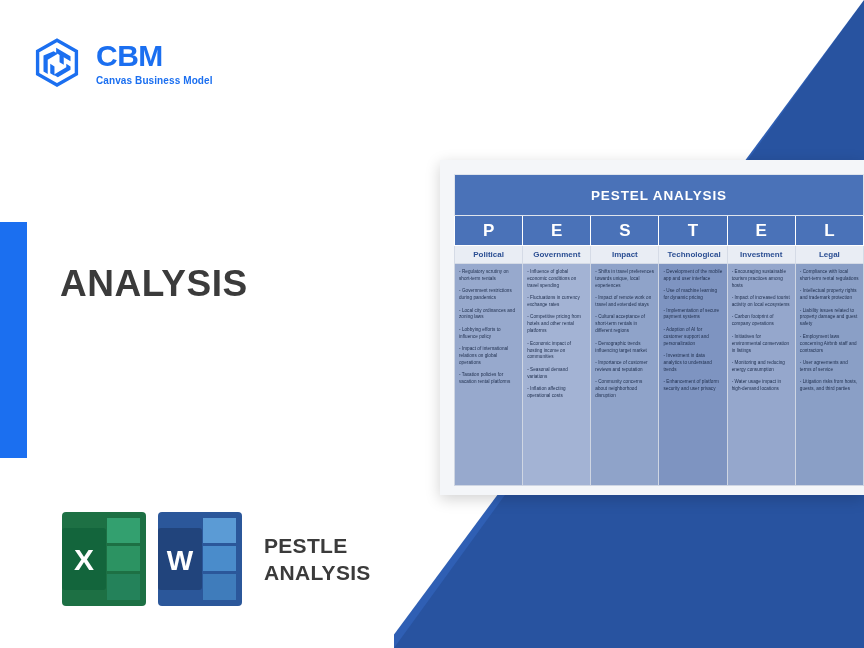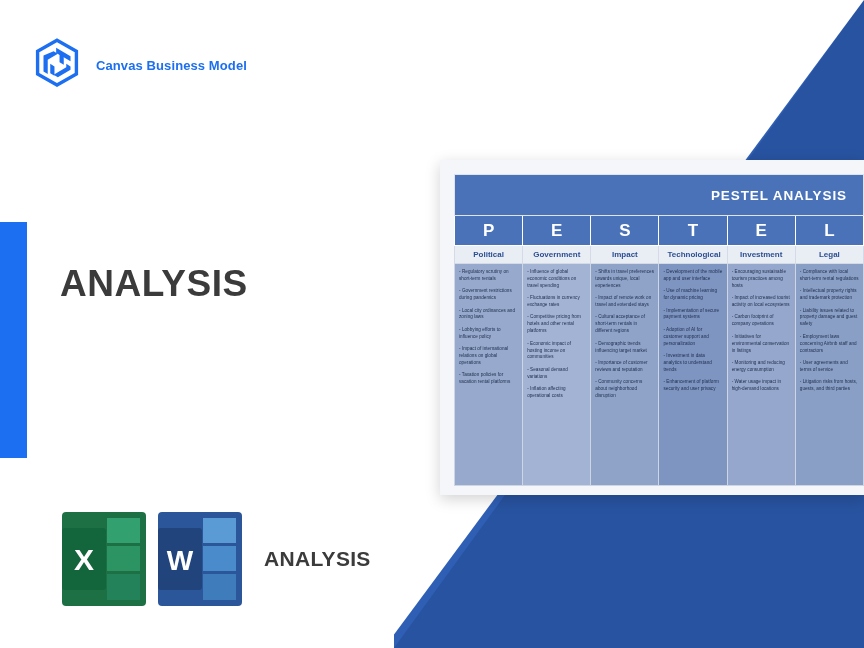--- a/index.html
+++ b/index.html
@@ -41,21 +41,21 @@
     position:absolute; left:30px; top:36px;
     display:flex; align-items:center; gap:12px; z-index:3;
   }
   .logo-mark { width:54px; height:54px; }
   .logo-text { line-height:1; }
   .logo-title {
     font-size:30px; font-weight:bold; color:#1b6ff0;
     letter-spacing:-0.5px;
   }
   .logo-sub {
-    font-size:13px; font-weight:bold; color:#1b6ff0;
+    font-size:10px; font-weight:bold; color:#1b6ff0;
     margin-top:5px; letter-spacing:0.1px;
   }
 
   
   .headline {
     position:absolute; left:60px; top:260px; z-index:3;
     font-size:37px; font-weight:bold; color:#3b3b3b;
     line-height:1.28; letter-spacing:0.5px; max-width:360px;
   }
 
@@ -73,23 +73,23 @@
   
   .card {
     position:absolute; left:440px; top:160px; width:424px; height:335px;
     background:#f4f6f9; z-index:4;
     box-shadow:0 4px 14px rgba(0,0,0,0.18);
     padding:14px 6px 6px 14px;
   }
   .tbl { width:410px; border-collapse:collapse; table-layout:fixed; }
   .tbl .title-row td {
     background:#4a72b8; color:#ffffff;
-    text-align:right; font-weight:bold;
+    text-align:center; font-weight:bold;
     font-size:13.5px; letter-spacing:0.9px;
-    padding:13px 16px 12px;
+    padding:13px 0 12px;
     border:1px solid #dfe4ec;
   }
   .tbl .letter-row td {
     background:#4a72b8; color:#ffffff;
     text-align:center; font-weight:bold; font-size:17px;
     padding:5px 0 4px;
     border:1px solid #ffffff;
   }
   .tbl .name-row td {
     background:#e9edf4; color:#2c4f93;
@@ -136,20 +136,21 @@
       <g fill="#1b6ff0">
         <path d="M31 14 L48 24 L48 30 L43 27 L43 27 L31 20 Z"></path>
         <path d="M16 23 L16 42 L21 45 L21 28 L33 21 L28 18 Z"></path>
         <path d="M48 36 L48 40 L33 49 L28 46 L43 37 L43 33 Z"></path>
         <path d="M24 33 L24 44 L29 47 L29 36 Z"></path>
         <path d="M35 20 L40 23 L40 34 L35 31 Z"></path>
       </g>
     </svg>
   </span>
   <span class="logo-text">
+    <div class="logo-title">CBM</div>
     <div class="logo-sub">Canvas Business Model</div>
   </span>
 </div>
 
 <div class="headline">
   <div>ANALYSIS</div>
 </div>
 
 <div class="files">
 
@@ -169,20 +170,21 @@
       <rect x="0" y="0" width="84" height="94" rx="4" fill="#2b579a"></rect>
       <rect x="45" y="6" width="33" height="25" fill="#5b9bd5"></rect>
       <rect x="45" y="34" width="33" height="25" fill="#4a8ccb"></rect>
       <rect x="45" y="62" width="33" height="26" fill="#3f7cbb"></rect>
       <rect x="0" y="16" width="44" height="62" rx="3" fill="#21447c"></rect>
       <text x="22" y="58" font-family="Liberation Sans, sans-serif" font-size="28" font-weight="bold" fill="#ffffff" text-anchor="middle">W</text>
     </svg>
   </span>
 
   <span class="file-label">
+    <div>PESTLE</div>
     <div>ANALYSIS</div>
   </span>
 </div>
 
 <div class="card">
   <table class="tbl">
     <tbody>
         <tr class="title-row">
       <td colspan="6">PESTEL ANALYSIS</td>
     </tr>

